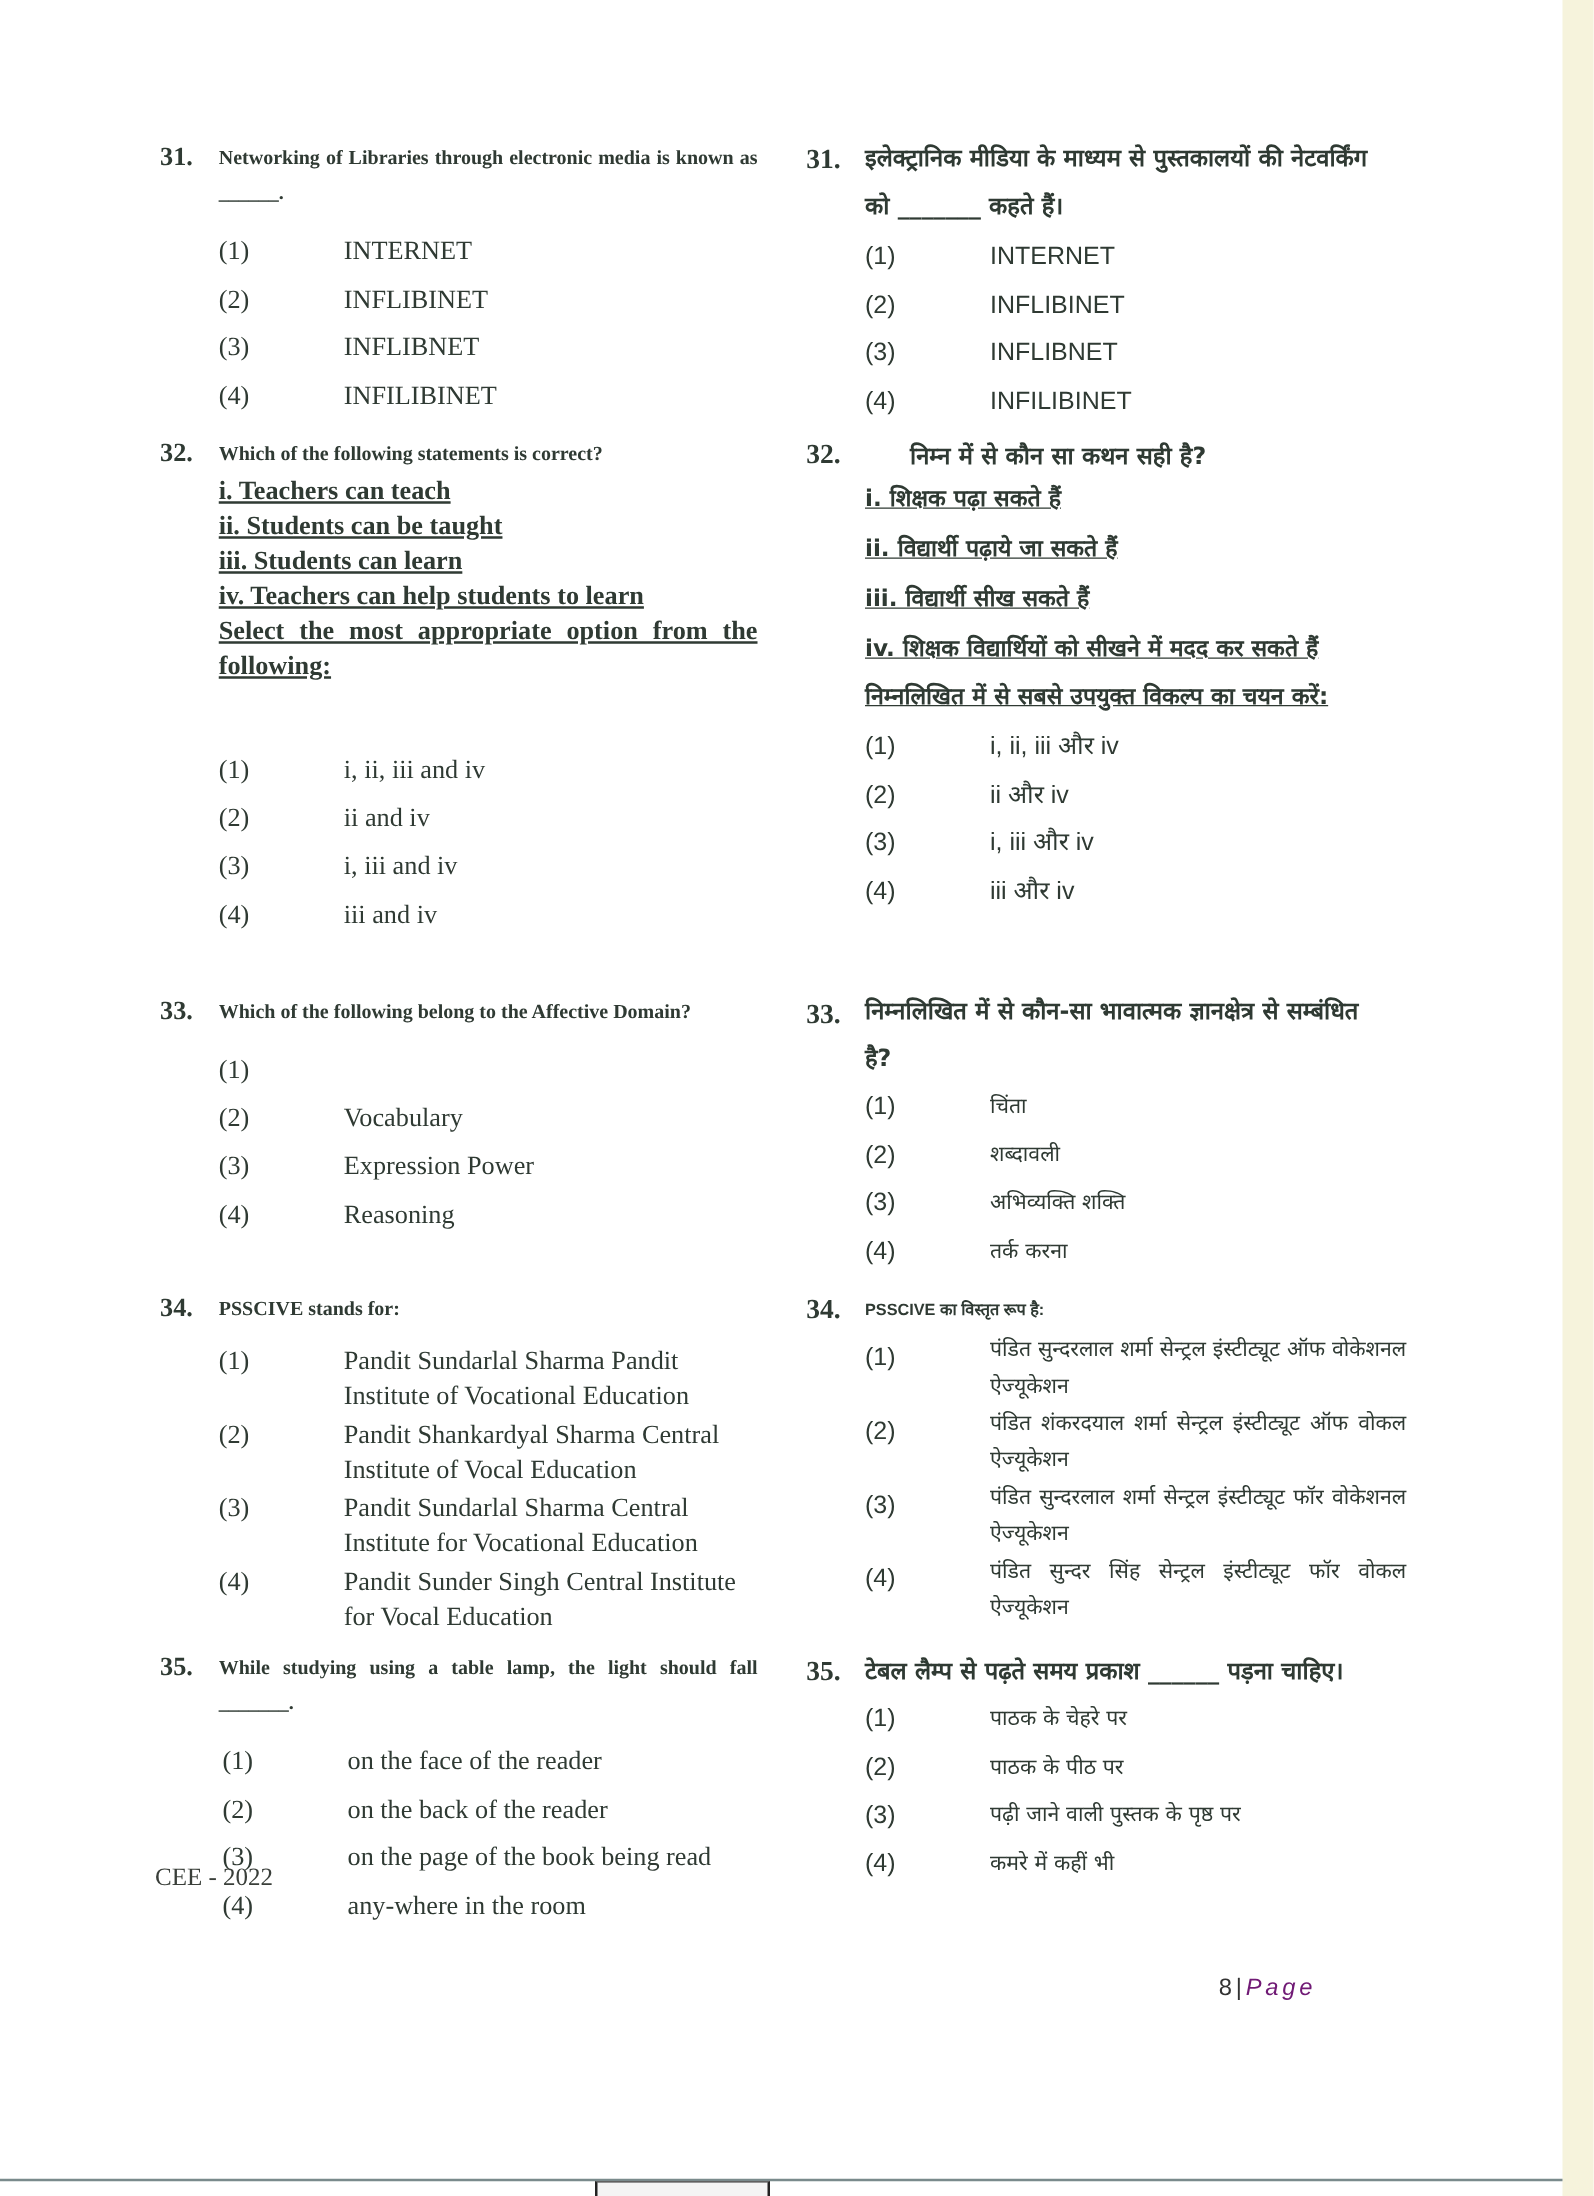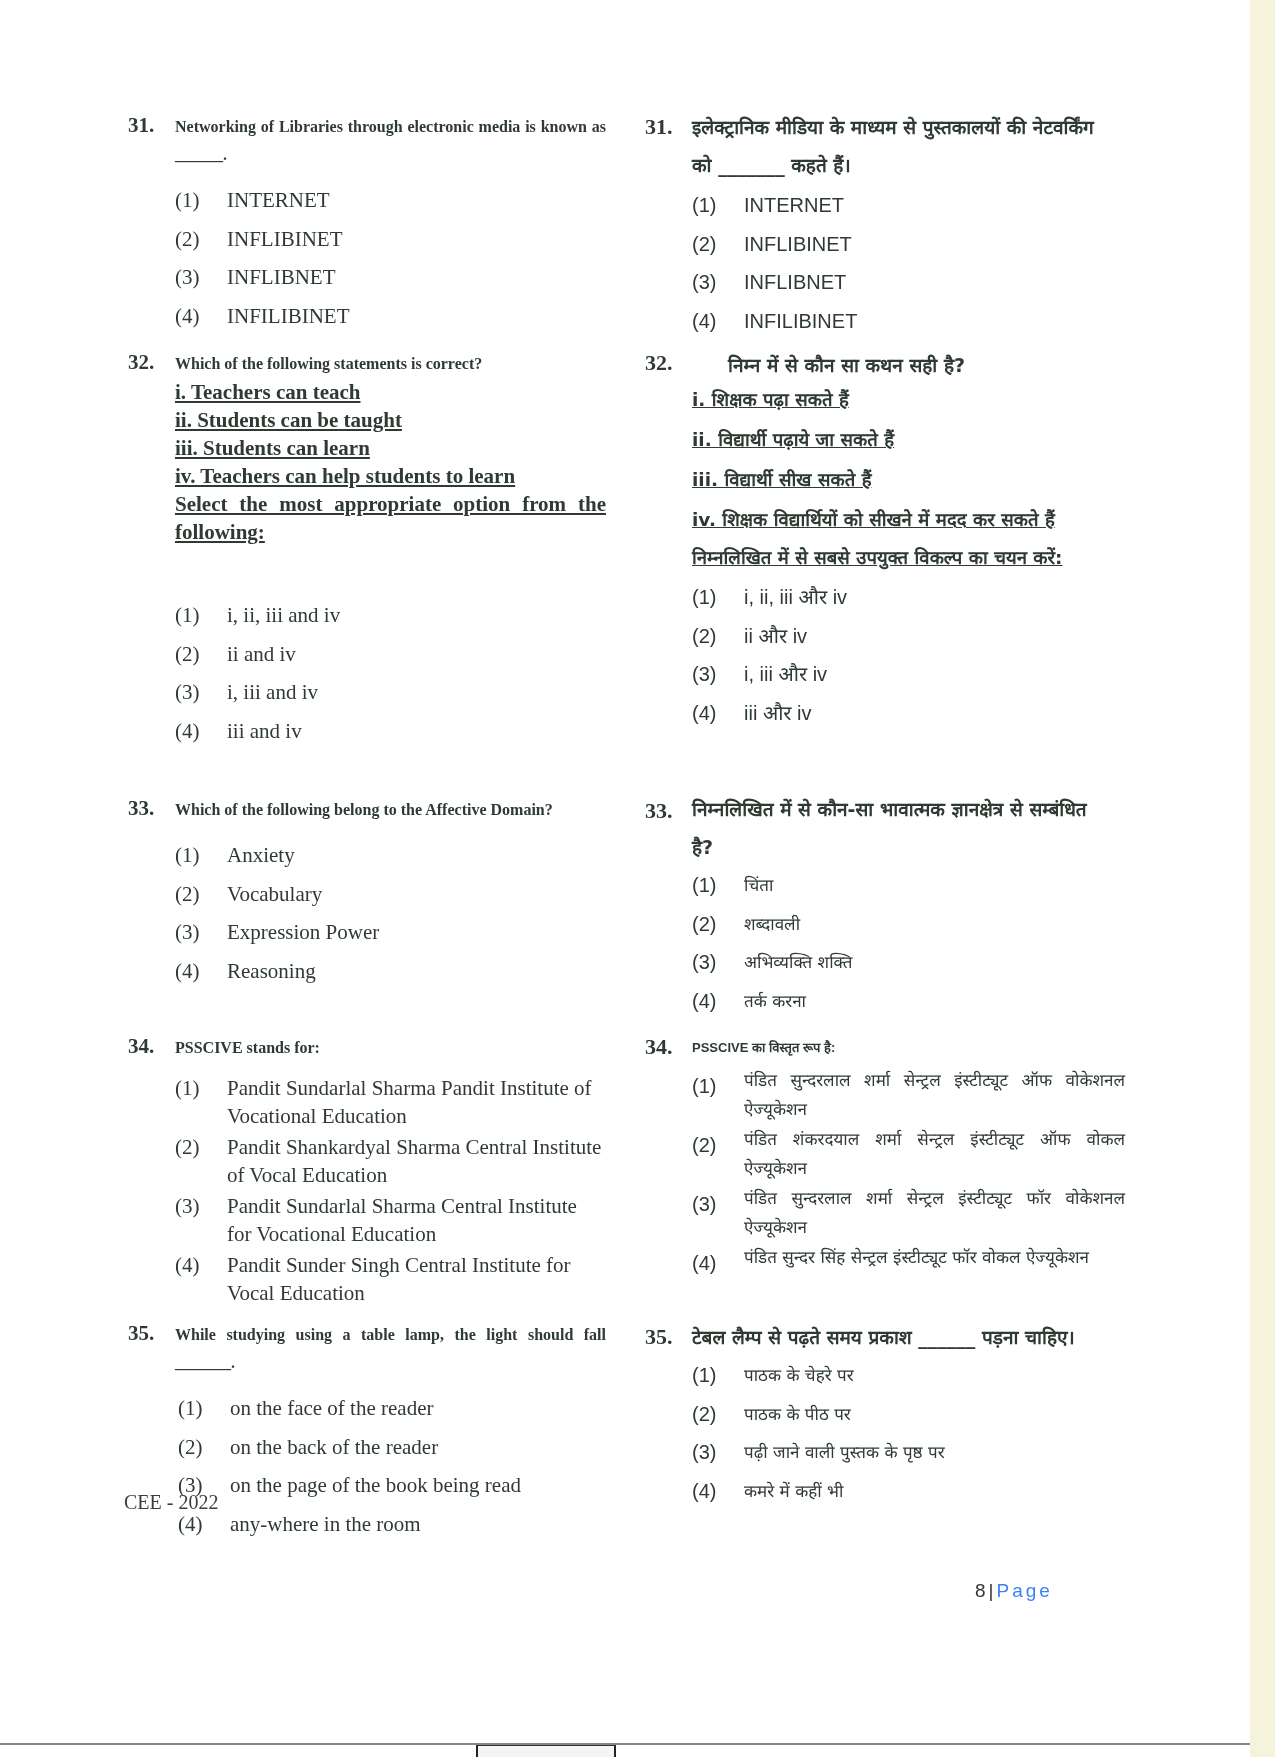--- a/index.html
+++ b/index.html
@@ -25,31 +25,31 @@
   .hi .q-num { font-size:22px; font-weight:bold; width:47px; }
   .hi .q-text { font-family:"DejaVu Sans", sans-serif; font-weight:bold; font-size:19px; line-height:38px; text-align:left; }
   .hi .q-text.sans { font-family:"Liberation Sans", sans-serif; font-size:13px; }
 
   .stmt { font-weight:bold; font-size:21px; line-height:28px;text-decoration:underline; }
   .hi .stmt { font-family:"DejaVu Sans", sans-serif; font-size:18.5px; line-height:40px; font-weight:bold; }
 
   .opts { margin-left:47px; }
   .opt { display:flex; font-size:21px; line-height:38.5px; }
   .opt-num { width:52px; flex:none; }
-  .opt-text { flex:1; }
+  .opt-text { flex:1;margin-left:48px; }
   .opt.two { line-height:28px; margin-bottom:3px; }
   .hi .opt { font-family:"Liberation Sans", sans-serif; font-size:20px; }
   .hi .opt .opt-text.dev { font-family:"DejaVu Sans", sans-serif; font-size:17px; font-weight:normal; }
   .hi .opt.two { line-height:29px; margin-bottom:1px; }
   .hi .opt.two .opt-text { text-align:justify; }
 
   .footer-left { position:absolute; left:124px; top:1491px; font-size:20px; color:#3a3f3a; }
   .footer-right { position:absolute; left:975px; top:1580px; font-size:19px; font-family:"Liberation Sans", sans-serif; color:#333; }
   .footer-right .sep { margin:0 3px; }
-  .footer-right .pg { color:#3b82f6; letter-spacing:3px; }
+  .footer-right .pg { color:#701a75; letter-spacing:3px;font-style:italic; }
 </style>
 </head>
 <body>
 
 <div class="edge-strip"></div>
 
 <div class="col col-en en">
 
   <div class="q" style="top:113px; left:0; width:478px;">
     <div class="q-head">
@@ -109,21 +109,20 @@
   </div>
 
   <div class="q" style="top:796px; left:0; width:478px;">
     <div class="q-head">
       <span class="q-num">33.</span>
       <span class="q-text">Which of the following belong to the Affective Domain?</span>
     </div>
     <div class="opts" style="margin-top:12px;">
       <div class="opt">
           <span class="opt-num">(1)</span>
-          <span class="opt-text">Anxiety</span>
         </div>
       <div class="opt">
           <span class="opt-num">(2)</span>
           <span class="opt-text">Vocabulary</span>
         </div>
       <div class="opt">
           <span class="opt-num">(3)</span>
           <span class="opt-text">Expression Power</span>
         </div>
       <div class="opt">

